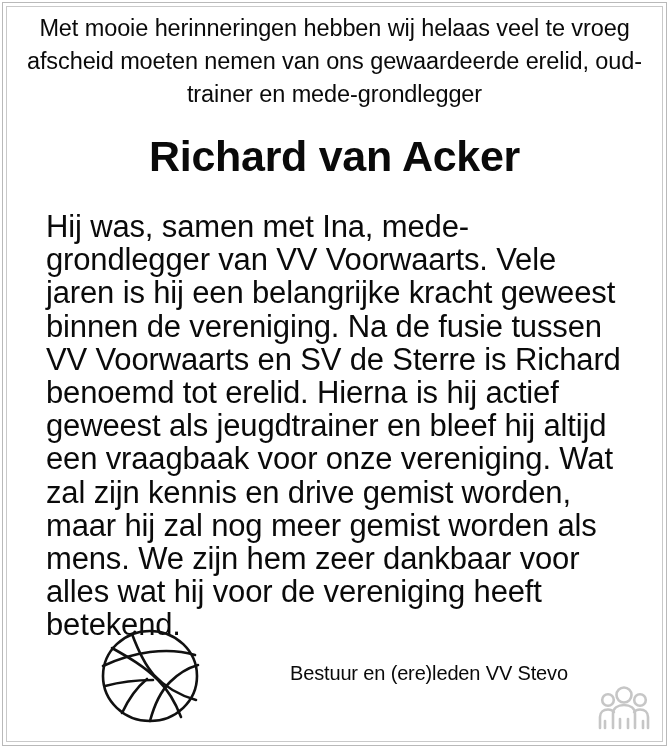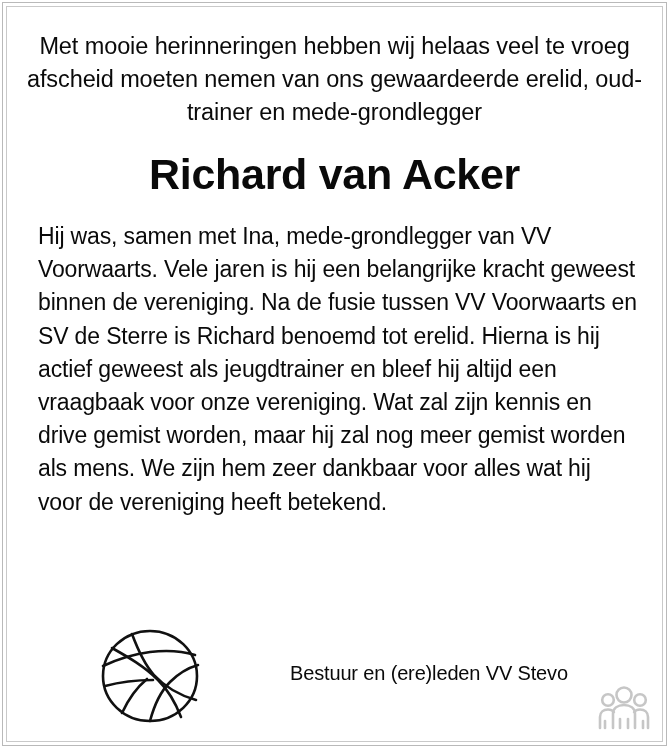--- a/index.html
+++ b/index.html
@@ -47,46 +47,46 @@
     position: absolute;
     left: 0; top: 0;
     width: 653px;
     height: 732px;
     box-sizing: border-box;
     padding: 0 12px;
   }
 
   .intro {
     margin: 0;
-    padding-top: 22px;
+    padding-top: 4px;
     text-align: center;
     font-size: 23.5px;
     line-height: 33px;
     font-weight: 400;
     letter-spacing: -0.1px;
   }
 
   .name {
     margin: 0;
     padding-top: 23px;
     padding-bottom: 4px;
     text-align: center;
     font-size: 43px;
     line-height: 44px;
     font-weight: 700;
     letter-spacing: -0.3px;
   }
 
   .body-text {
-    margin: 8px;
+    margin: 16px;
     padding-top: 12px;
     padding-left: 10px;
     padding-right: 2px;
     text-align: left;
-    font-size: 23px;
+    font-size: 31px;
     line-height: 33.2px;
     font-weight: 400;
     letter-spacing: -0.15px;
   }
 
   .wishes {
     margin: 0;
     padding-top: 21px;
     padding-left: 10px;
     padding-right: 6px;

